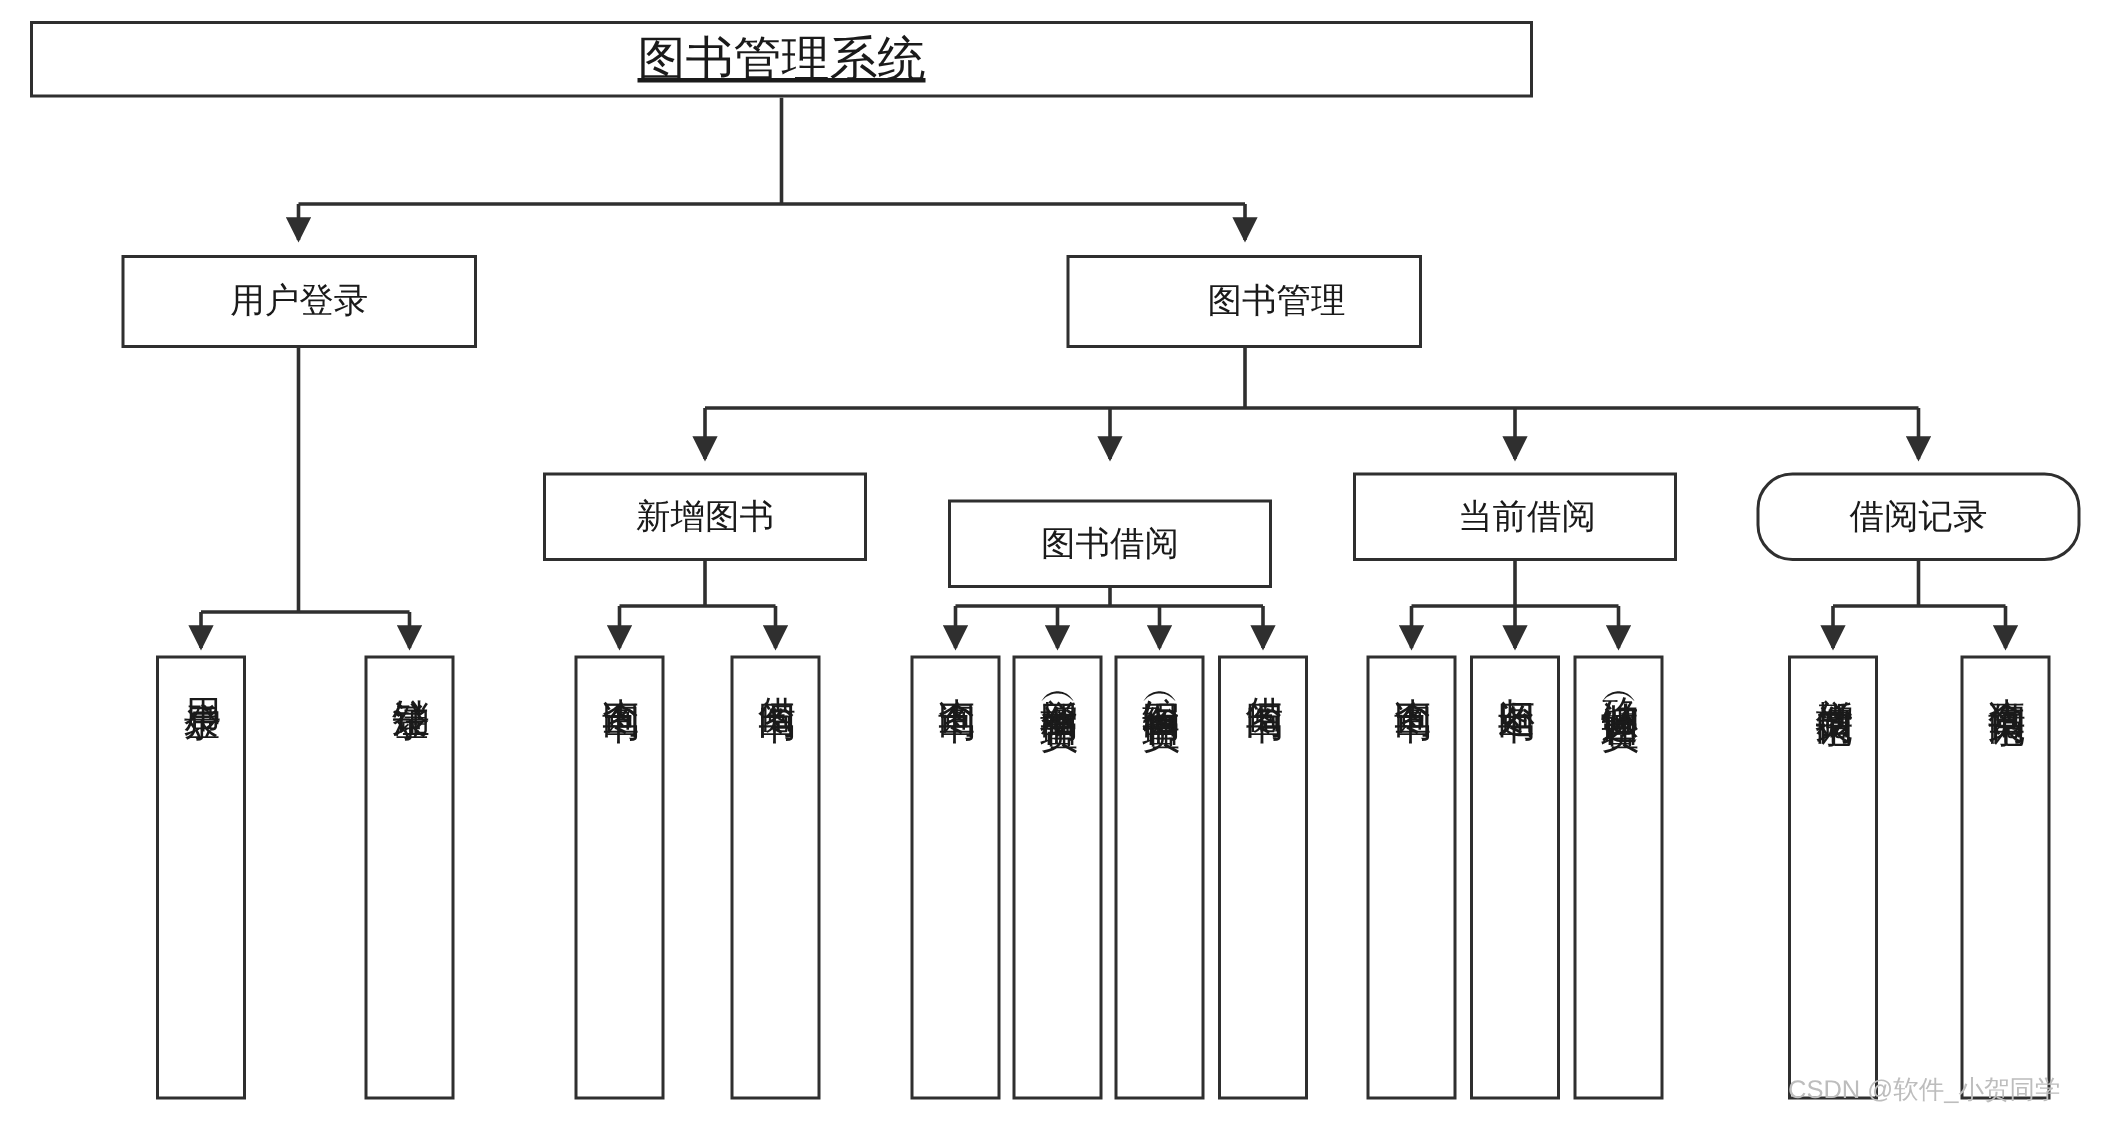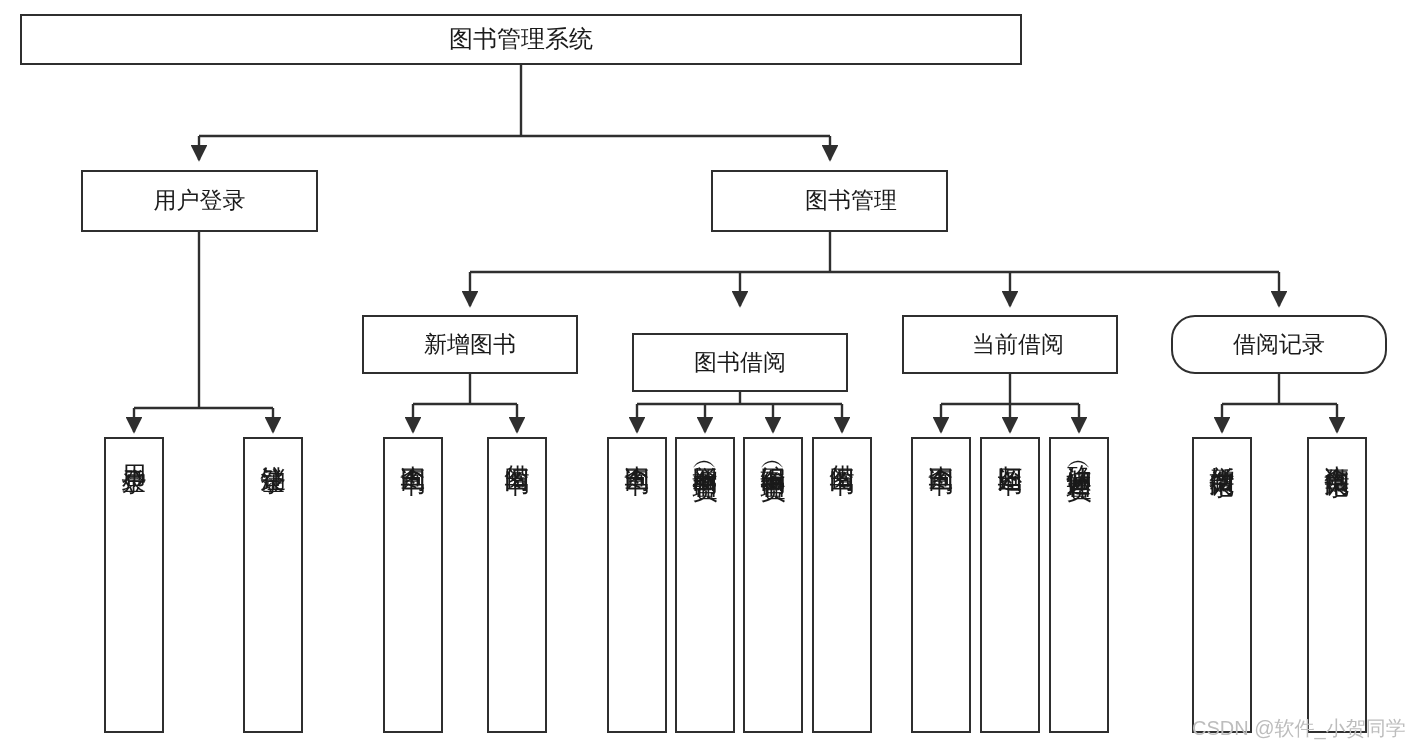--- a/index.html
+++ b/index.html
@@ -39,38 +39,39 @@
   .node .lbl {
     display: block;
     text-align: center;
     line-height: 1.18;
     white-space: nowrap;
   }
   .node.horiz .lbl {
     font-size: 23px;
   }
   .node.root .lbl {
-    font-size: 24px;
+    font-size: 32px;
+    text-decoration: underline;
   }
   .node.vert {
     align-items: flex-start;
     padding-top: 6px;
   }
   .node.vert .lbl {
     writing-mode: vertical-rl;
     text-orientation: upright;
     font-size: 25px;
     letter-spacing: 2px;
     line-height: 1;
     white-space: nowrap;
   }
   .watermark {
     position: absolute;
     color: #bdbdbd;
-    font-size: 20px;
+    font-size: 17px;
     white-space: nowrap;
     z-index: 5;
     font-family: "Liberation Sans", "DejaVu Sans", sans-serif;
   }
 </style>
 </head>
 <body>
 
 <div id="canvas">
 

